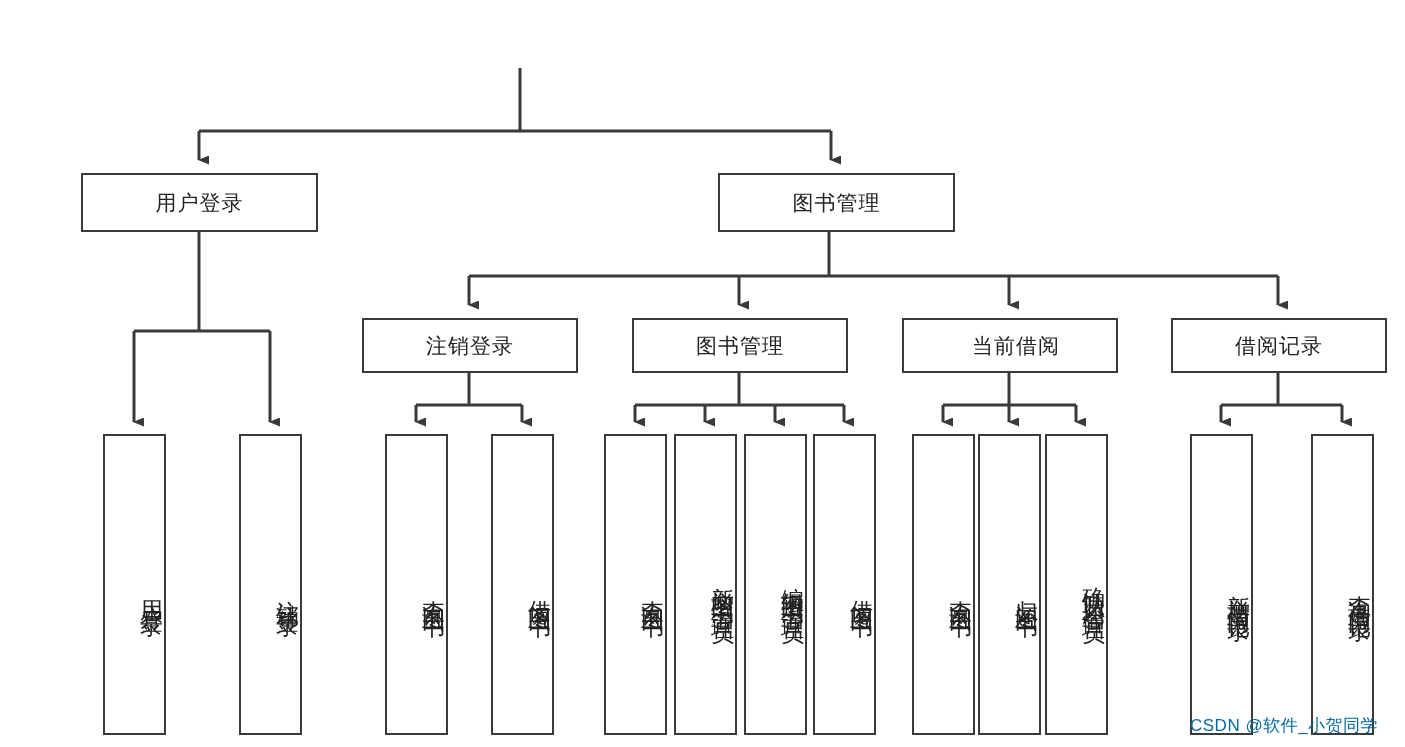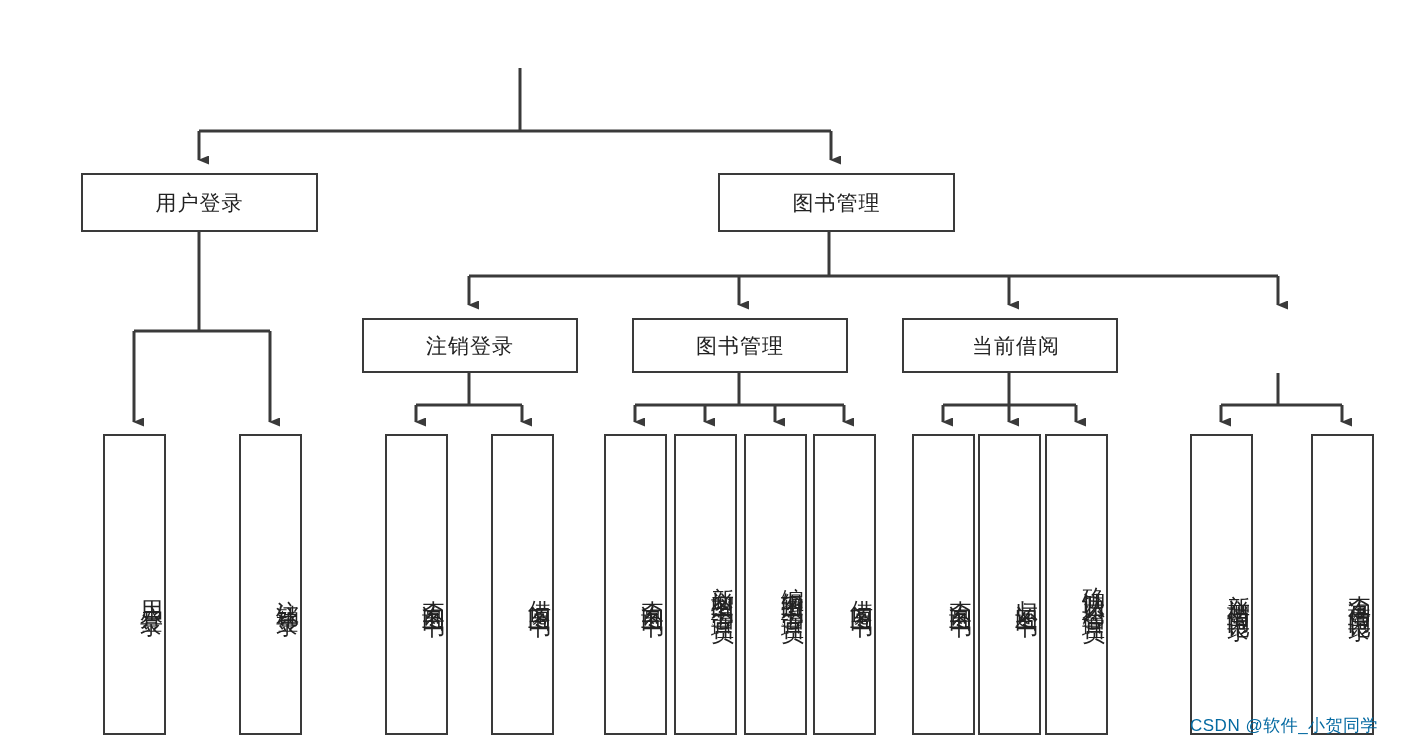--- a/index.html
+++ b/index.html
@@ -118,20 +118,21 @@
     </g>
   </svg>
 
 
   <div class="node h" style="left:81px; top:173px; width:237px; height:59px;">用户登录</div>
   <div class="node h" style="left:718px; top:173px; width:237px; height:59px;">图书管理</div>
 
   <div class="node h" style="left:362px; top:318px; width:216px; height:55px;">注销登录</div>
   <div class="node h" style="left:632px; top:318px; width:216px; height:55px;">图书管理</div>
   <div class="node h" style="left:902px; top:318px; width:216px; height:55px;padding-left:12px;">当前借阅</div>
+  <div class="node h" style="left:1171px; top:318px; width:216px; height:55px;">借阅记录</div>
 
   <div class="node v" style="left:103px; top:434px; width:63px; height:301px;">用户登录</div>
   <div class="node v" style="left:239px; top:434px; width:63px; height:301px;">注销登录</div>
 
   <div class="node v" style="left:385px; top:434px; width:63px; height:301px;">查询图书</div>
   <div class="node v" style="left:491px; top:434px; width:63px; height:301px;">借阅图书</div>
 
   <div class="node v" style="left:604px; top:434px; width:63px; height:301px;">查询图书</div>
   <div class="node v" style="left:674px; top:434px; width:63px; height:301px;">新增图书（管理员）</div>
   <div class="node v" style="left:744px; top:434px; width:63px; height:301px;">编辑图书（管理员）</div>

